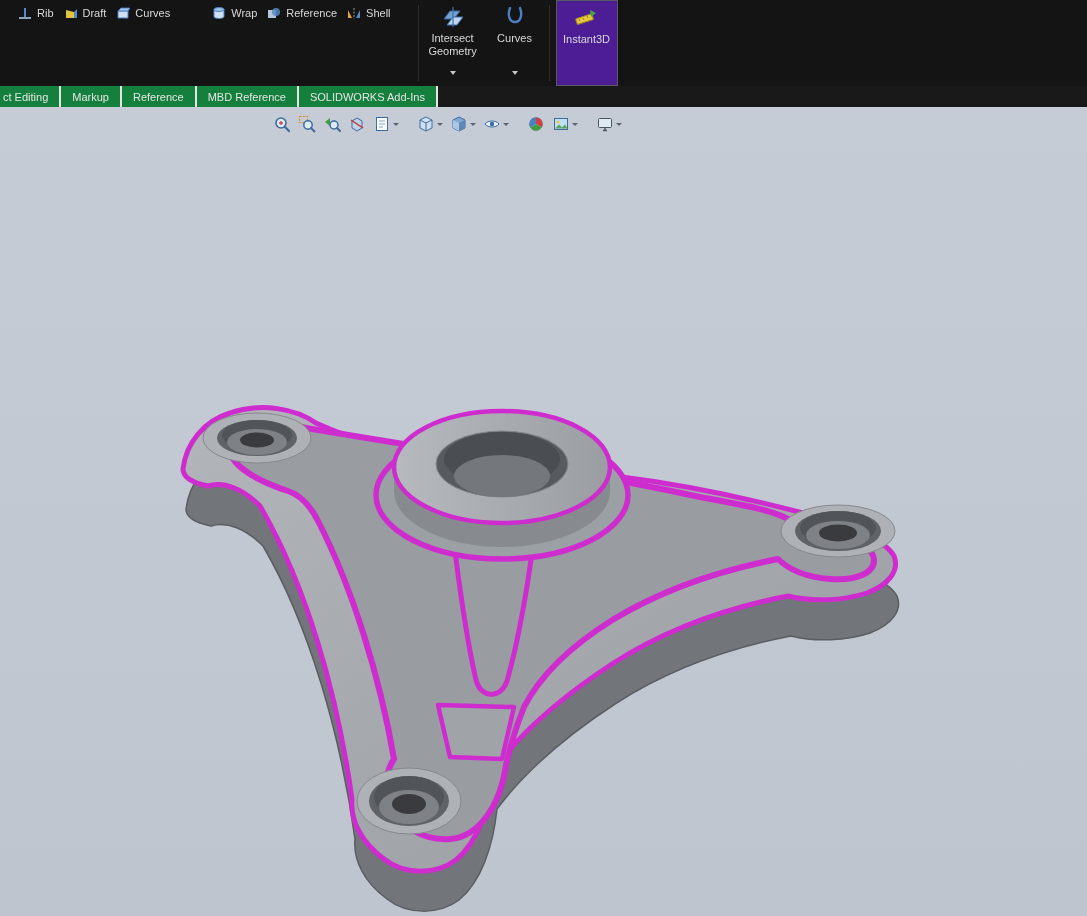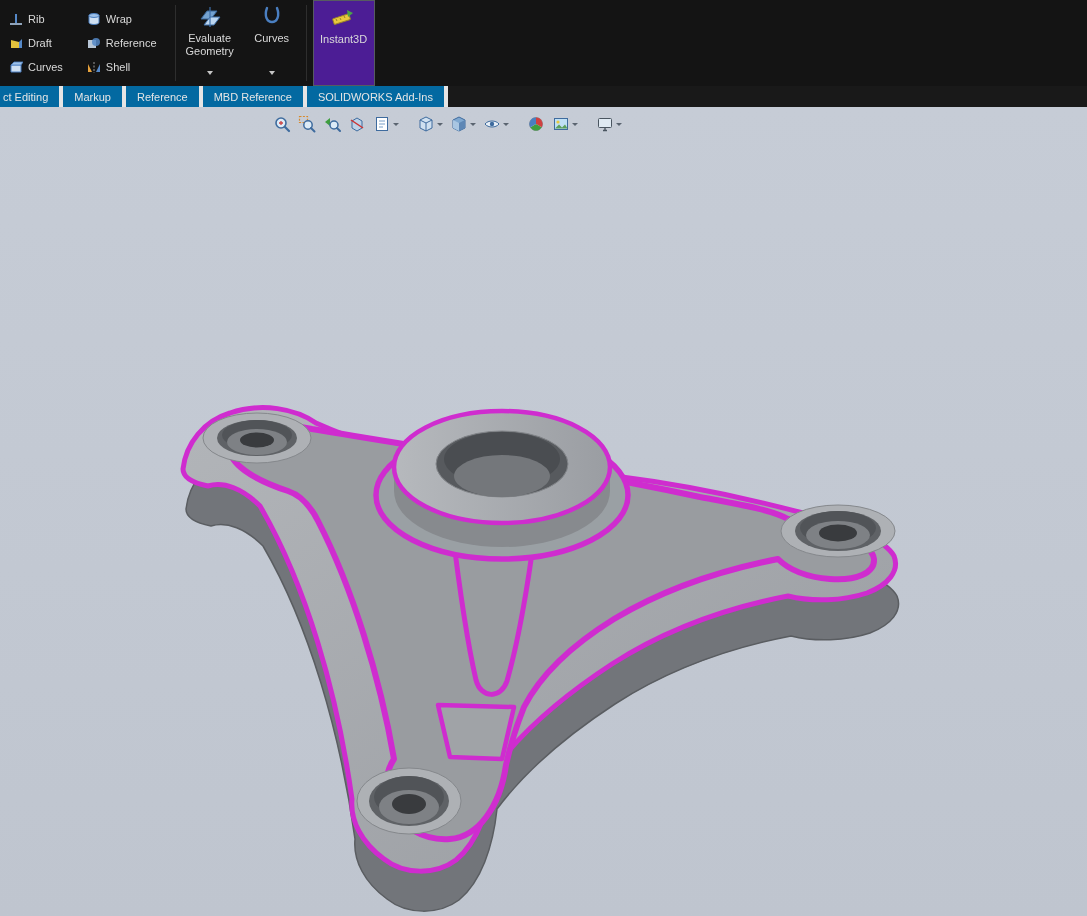--- a/index.html
+++ b/index.html
@@ -2,36 +2,36 @@
 <html><head>
 <meta charset="utf-8">
 <style>
   * { margin:0; padding:0; box-sizing:border-box; }
   html,body { width:1087px; height:916px; overflow:hidden;
               font-family:"Liberation Sans", sans-serif; background:#c3c9d3; }
   .app { width:1087px; height:916px; display:flex; flex-direction:column; }
 
   
   .ribbon { height:86px; background:#141414; display:flex; align-items:stretch; flex:none; }
-  .small-col { display:flex; flex-direction:column; justify-content:space-evenly; padding:4px 7px; }
+  .small-col { display:flex; flex-direction:row; justify-content:space-evenly; padding:4px 16px; }
   .small-btn { display:flex; align-items:center; gap:5px; height:18px; padding:0 8px 0 2px;
                color:#d9d9d9; font-size:11px; white-space:nowrap; cursor:default; }
   .small-btn svg { width:14px; height:14px; flex:none; }
   .vsep { width:1px; background:#2e2e2e; margin:5px 3px; }
   .big-btn { width:62px; display:flex; flex-direction:column; align-items:center;
              padding-top:5px; color:#d9d9d9; font-size:11px; position:relative; cursor:default; }
   .big-btn svg.bigicon { width:24px; height:24px; }
   .big-btn .lbl { text-align:center; line-height:1.15; margin-top:3px; }
   .flyout { width:0; height:0; border-left:3.5px solid transparent; border-right:3.5px solid transparent;
             border-top:4px solid #c6c6c6; position:absolute; bottom:11px; left:50%; margin-left:-3px; }
   .instant3d { background:#4c1d95; border:1px solid #575b61; margin:0 3px; }
 
   
   .tabbar { height:21px; background:#191919; display:flex; flex:none; }
-  .tab { background:#0369a1; border-right:4px solid #e5e5e5; color:#e5e5e5; font-size:11px;
+  .tab { background:#15803d; border-right:2px solid #e5e5e5; color:#e5e5e5; font-size:11px;
          display:flex; align-items:center; padding:0 11px; white-space:nowrap; cursor:default; }
   .tab.cut { padding-left:3px; }
   .tabbar-fill { flex:1; background:#191919; }
 
   
   .viewport { flex:1; position:relative; background:linear-gradient(#c6ccd6,#bfc5cf); overflow:hidden; }
   .hud { position:absolute; left:272px; top:7px; display:flex; align-items:center; gap:5px; z-index:3; }
   .hud-item { display:flex; align-items:center; gap:1px; padding:1px; cursor:default; }
   .hud-item svg { width:18px; height:18px; display:block; }
   .dd { width:0; height:0; border-left:3px solid transparent; border-right:3px solid transparent;
@@ -96,21 +96,21 @@
     </div>
 
     <div class="vsep"></div>
 
     <div class="big-btn">
       <svg class="bigicon" viewBox="0 0 24 24">
         <path d="M3 14l6-8h10l-6 8z" fill="#7fb2e5" stroke="#3d6ea8" opacity="0.9"></path>
         <path d="M6 20l6-8h10l-6 8z" fill="#bcd6f0" stroke="#3d6ea8"></path>
         <line x1="12" y1="2" x2="12" y2="22" stroke="#3d6ea8" stroke-width="1.2"></line>
       </svg>
-      <span class="lbl">Evaluate Geometry</span>
+      <span class="lbl">Intersect Geometry</span>
       <span class="flyout"></span>
     </div>
 
     <div class="big-btn">
       <svg class="bigicon" viewBox="0 0 24 24">
         <path d="M7 3c-3 8 0 14 5 14s8-6 5-14" fill="none" stroke="#4a7fc1" stroke-width="2.4" stroke-linecap="round"></path>
       </svg>
       <span class="lbl">Curves</span>
       <span class="flyout"></span>
     </div>

